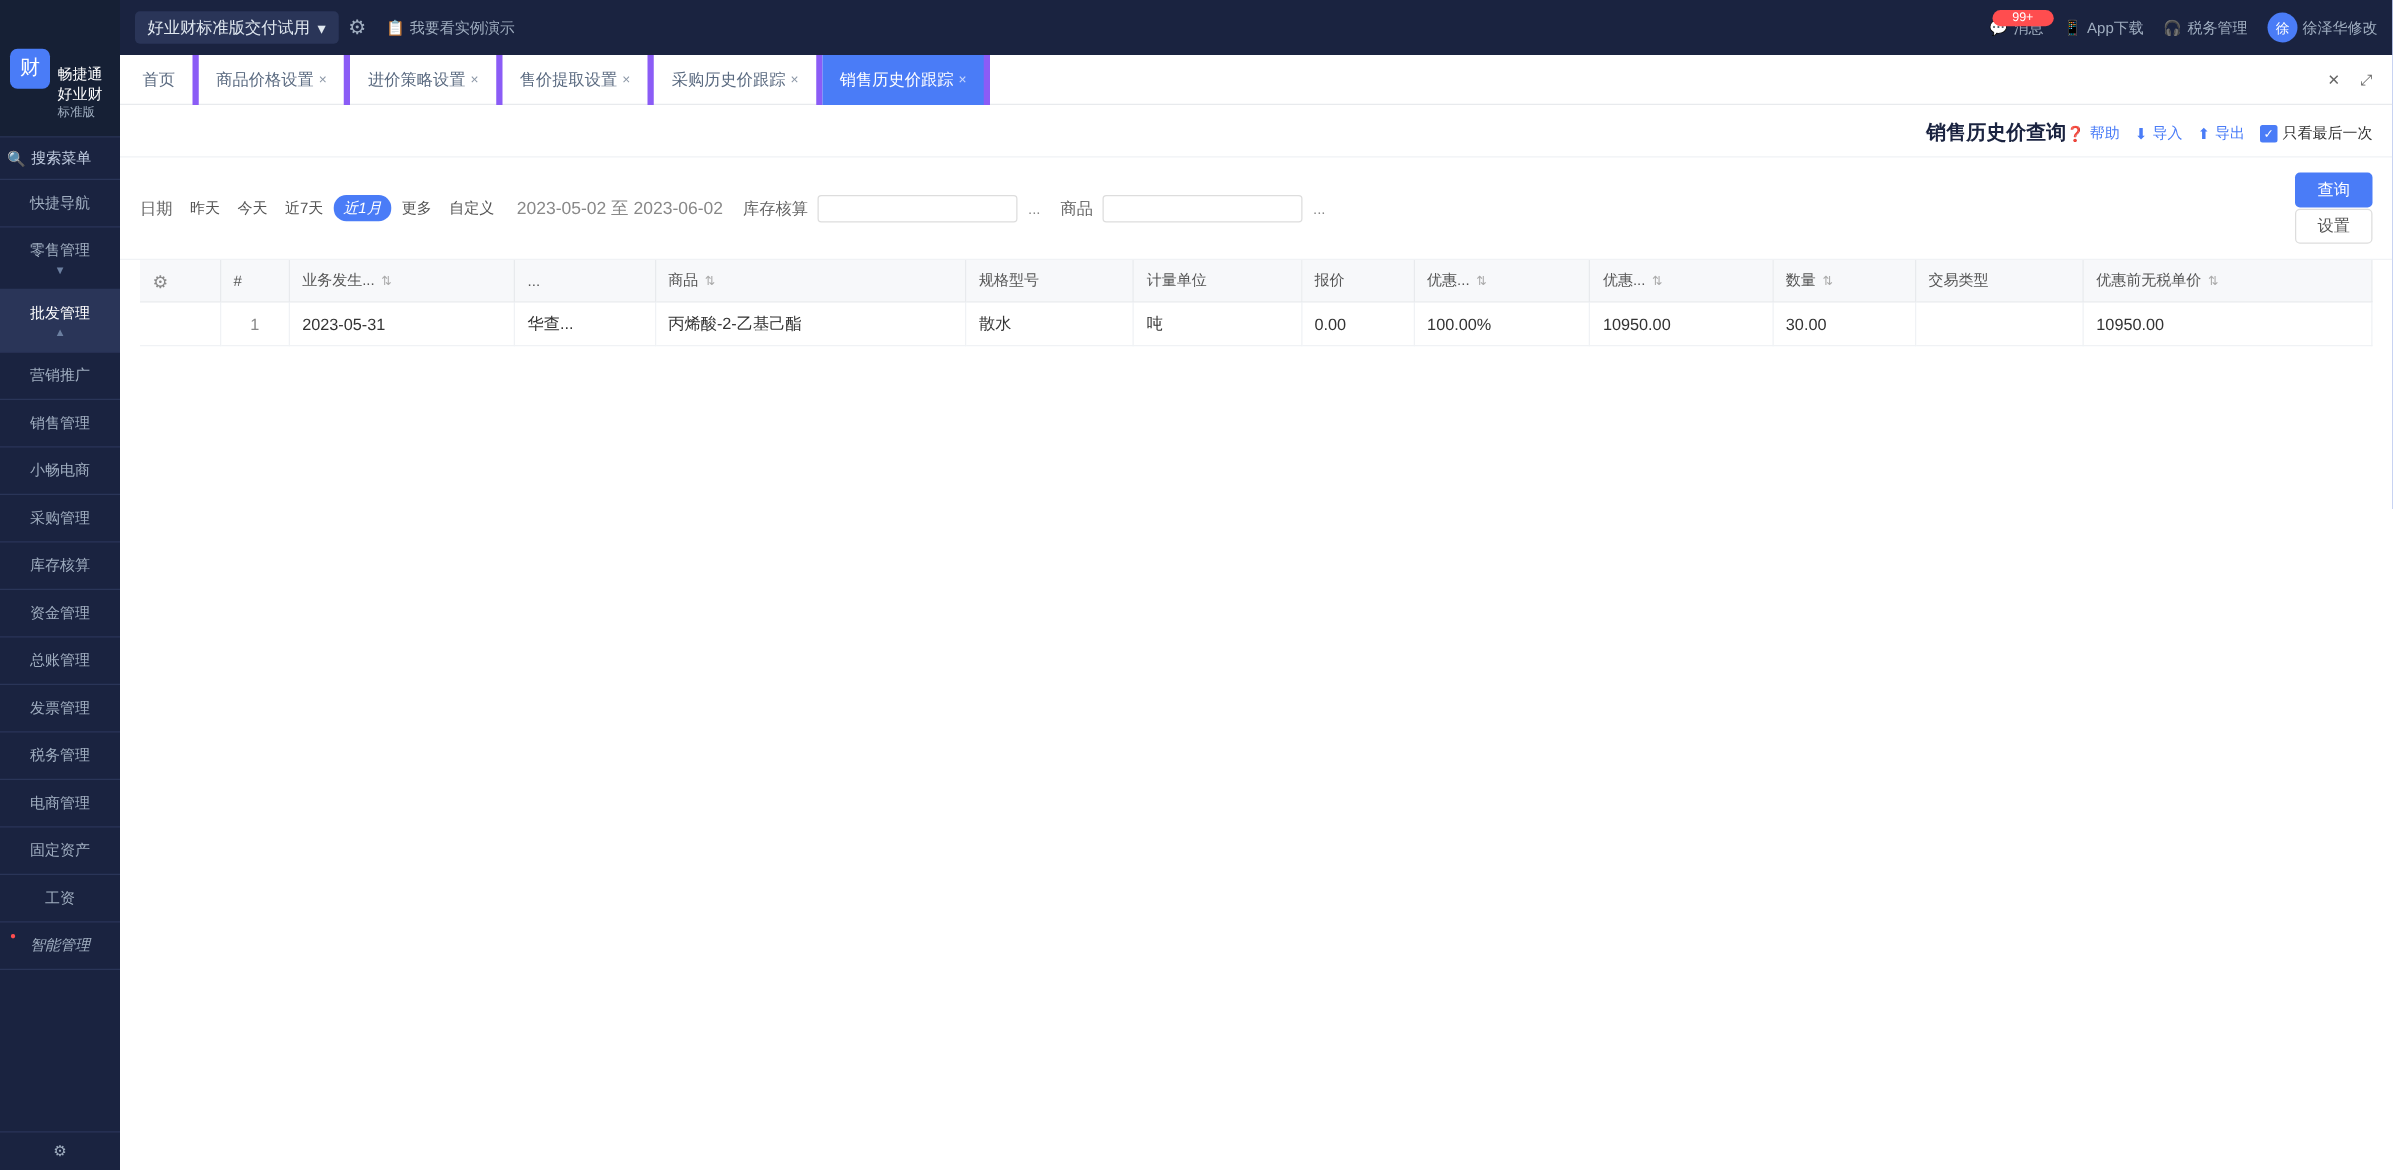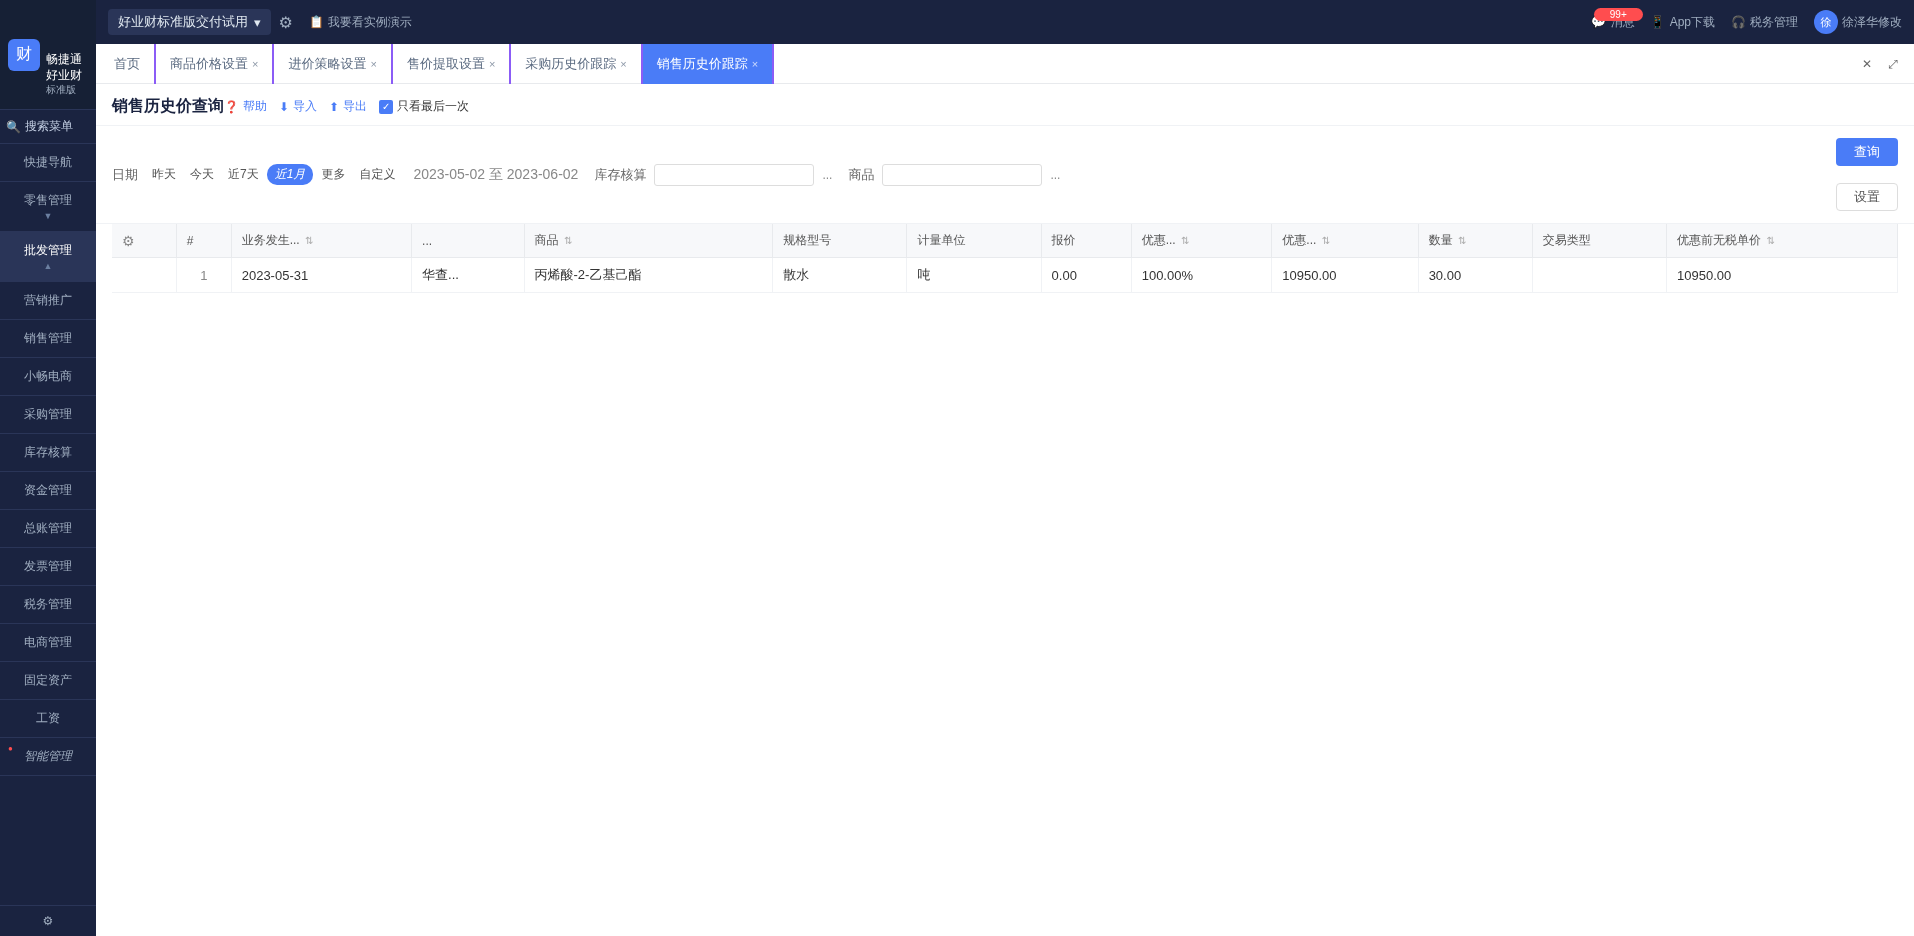--- a/index.html
+++ b/index.html
@@ -28,51 +28,51 @@
     .topbar-gear { color: #a0aec0; cursor: pointer; font-size: 16px; }
     .topbar-demo { color: #a0aec0; font-size: 12px; display: flex; align-items: center; gap: 4px; cursor: pointer; margin-left: 8px; }
     .topbar-right { margin-left: auto; display: flex; align-items: center; gap: 16px; }
     .topbar-icon-item { color: #a0aec0; display: flex; align-items: center; gap: 4px; cursor: pointer; font-size: 12px; position: relative; }
     .badge { background: #ff4d4f; color: white; font-size: 10px; border-radius: 10px; padding: 1px 16px; position: absolute; top: -6px; right: -8px; }
     .topbar-user { color: #a0aec0; display: flex; align-items: center; gap: 4px; cursor: pointer; font-size: 12px; }
     .avatar { width: 24px; height: 24px; background: #4a7cf7; border-radius: 50%; display: flex; align-items: center; justify-content: center; color: white; font-size: 11px; }
 
     
     .tabbar { background: white; display: flex; align-items: center; border-bottom: 1px solid #e8eaed; flex-shrink: 0; height: 40px; padding: 0 4px; }
-    .tab { display: flex; align-items: center; gap: 4px; padding: 0 14px; height: 40px; font-size: 13px; cursor: pointer; color: #5a6a80; border-right: 2px solid #8b5cf6; white-space: nowrap; }
+    .tab { display: flex; align-items: center; gap: 4px; padding: 0 14px; height: 40px; font-size: 13px; cursor: pointer; color: #5a6a80; border-right: 5px solid #8b5cf6; white-space: nowrap; }
     .tab.active { background: #4a7cf7; color: white; }
     .tab-close { font-size: 11px; cursor: pointer; opacity: 0.7; }
     .tab-win-controls { margin-left: auto; display: flex; align-items: center; gap: 8px; padding: 0 8px; }
     .win-btn { width: 18px; height: 18px; border-radius: 50%; cursor: pointer; display: flex; align-items: center; justify-content: center; font-size: 12px; color: #666; }
 
     
     .page-content { flex: 1; background: white; margin: 0; overflow: auto; display: flex; flex-direction: column; }
 
     
-    .page-header { display: flex; align-items: center; justify-content: flex-start; padding: 12px 16px 8px 16px; border-bottom: 1px solid #f0f2f5; }
+    .page-header { display: flex; align-items: center; justify-content: flex-end; padding: 12px 16px 8px 16px; border-bottom: 1px solid #f0f2f5; }
     .page-title { font-size: 16px; font-weight: 600; color: #1a2340; }
     .page-actions { display: flex; align-items: center; gap: 12px; }
     .page-action-btn { display: flex; align-items: center; gap: 4px; color: #4a7cf7; font-size: 12px; cursor: pointer; }
     .only-last-checkbox { display: flex; align-items: center; gap: 4px; font-size: 12px; color: #333; }
     .checkbox-blue { width: 14px; height: 14px; background: #4a7cf7; border-radius: 2px; display: flex; align-items: center; justify-content: center; color: white; font-size: 10px; cursor: pointer; }
 
     
     .filter-area { padding: 12px 16px; border-bottom: 1px solid #f0f2f5; display: flex; align-items: center; gap: 16px; flex-wrap: wrap; }
     .filter-row { display: flex; align-items: center; gap: 8px; }
     .filter-label { color: #666; font-size: 13px; }
     .date-options { display: flex; gap: 2px; align-items: center; }
     .date-btn { padding: 2px 6px; border-radius: 3px; font-size: 12px; cursor: pointer; color: #555; }
     .date-btn.active { background: #4a7cf7; color: white; border-radius: 10px; padding: 2px 8px; font-style: italic; }
     .date-range { font-size: 14px; color: #888; margin-left: 4px; }
     .filter-input-group { display: flex; align-items: center; gap: 8px; }
     .filter-input { border: 1px solid #ddd; border-radius: 3px; padding: 3px 8px; font-size: 12px; width: 160px; color: #333; outline: none; }
     .filter-more-btn { color: #888; font-size: 12px; cursor: pointer; }
     .query-btn { background: #4a7cf7; color: white; border: none; border-radius: 4px; padding: 5px 18px; font-size: 13px; cursor: pointer; }
     .settings-btn { background: white; color: #555; border: 1px solid #ddd; border-radius: 4px; padding: 4px 14px; font-size: 13px; cursor: pointer; }
-    .btn-group { display: flex; flex-direction: column; gap: 17px; margin-left: auto; }
+    .btn-group { display: flex; flex-direction: column; gap: 1px; margin-left: auto; }
 
     
     .table-container { padding: 0 16px 16px 16px; flex: 1; overflow: auto; }
     table { width: 100%; border-collapse: collapse; font-size: 13px; }
     thead tr { background: #f7f8fa; }
     th { padding: 8px 10px; text-align: left; color: #555; font-weight: normal; border-bottom: 1px solid #e8eaed; border-right: 1px solid #e8eaed; white-space: nowrap; font-size: 12px; position: relative; cursor: pointer; }
     th .sort-icon { font-size: 10px; color: #aaa; margin-left: 2px; }
     td { padding: 8px 10px; border-bottom: 1px solid #f0f2f5; border-right: 1px solid #f0f2f5; color: #333; white-space: nowrap; font-size: 13px; }
     .gear-col { color: #888; font-size: 14px; }
     .row-num { color: #888; text-align: center; }

